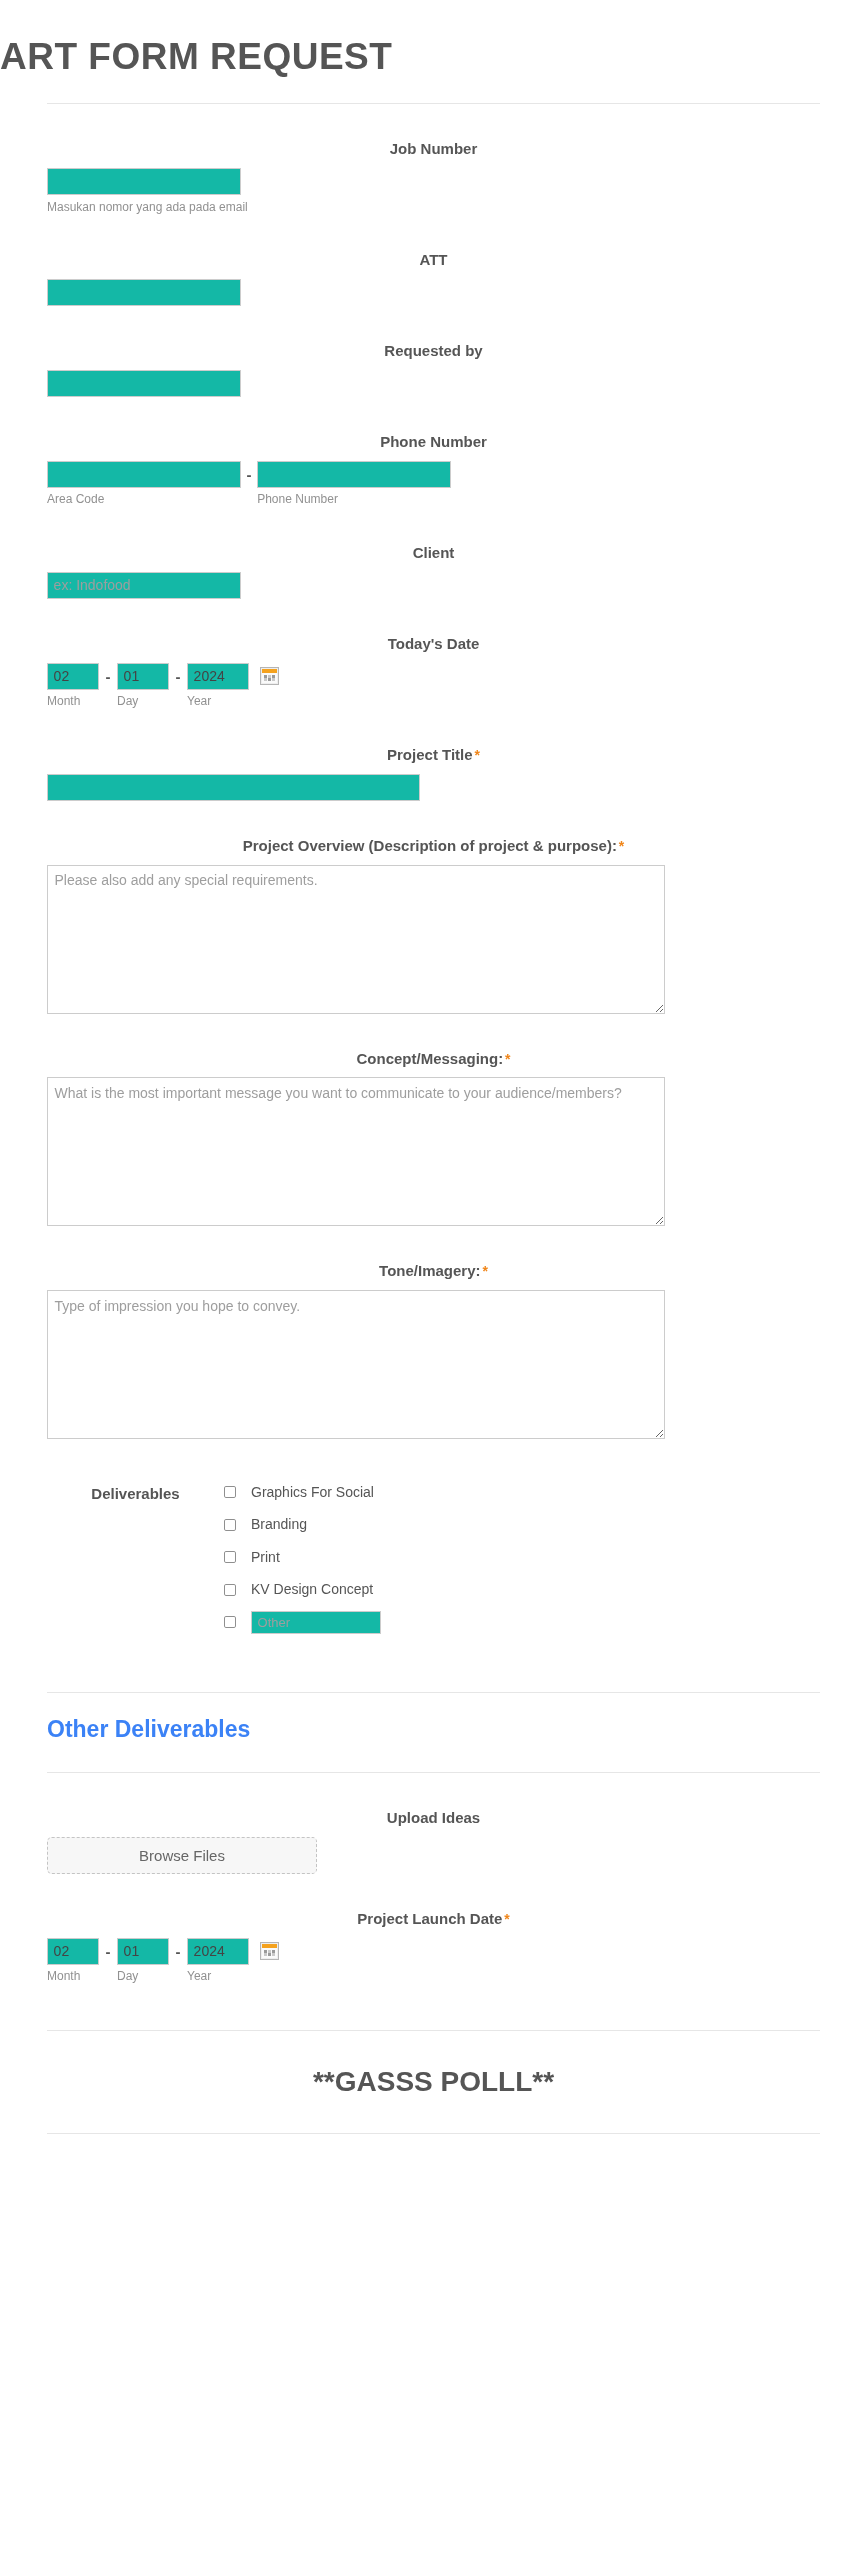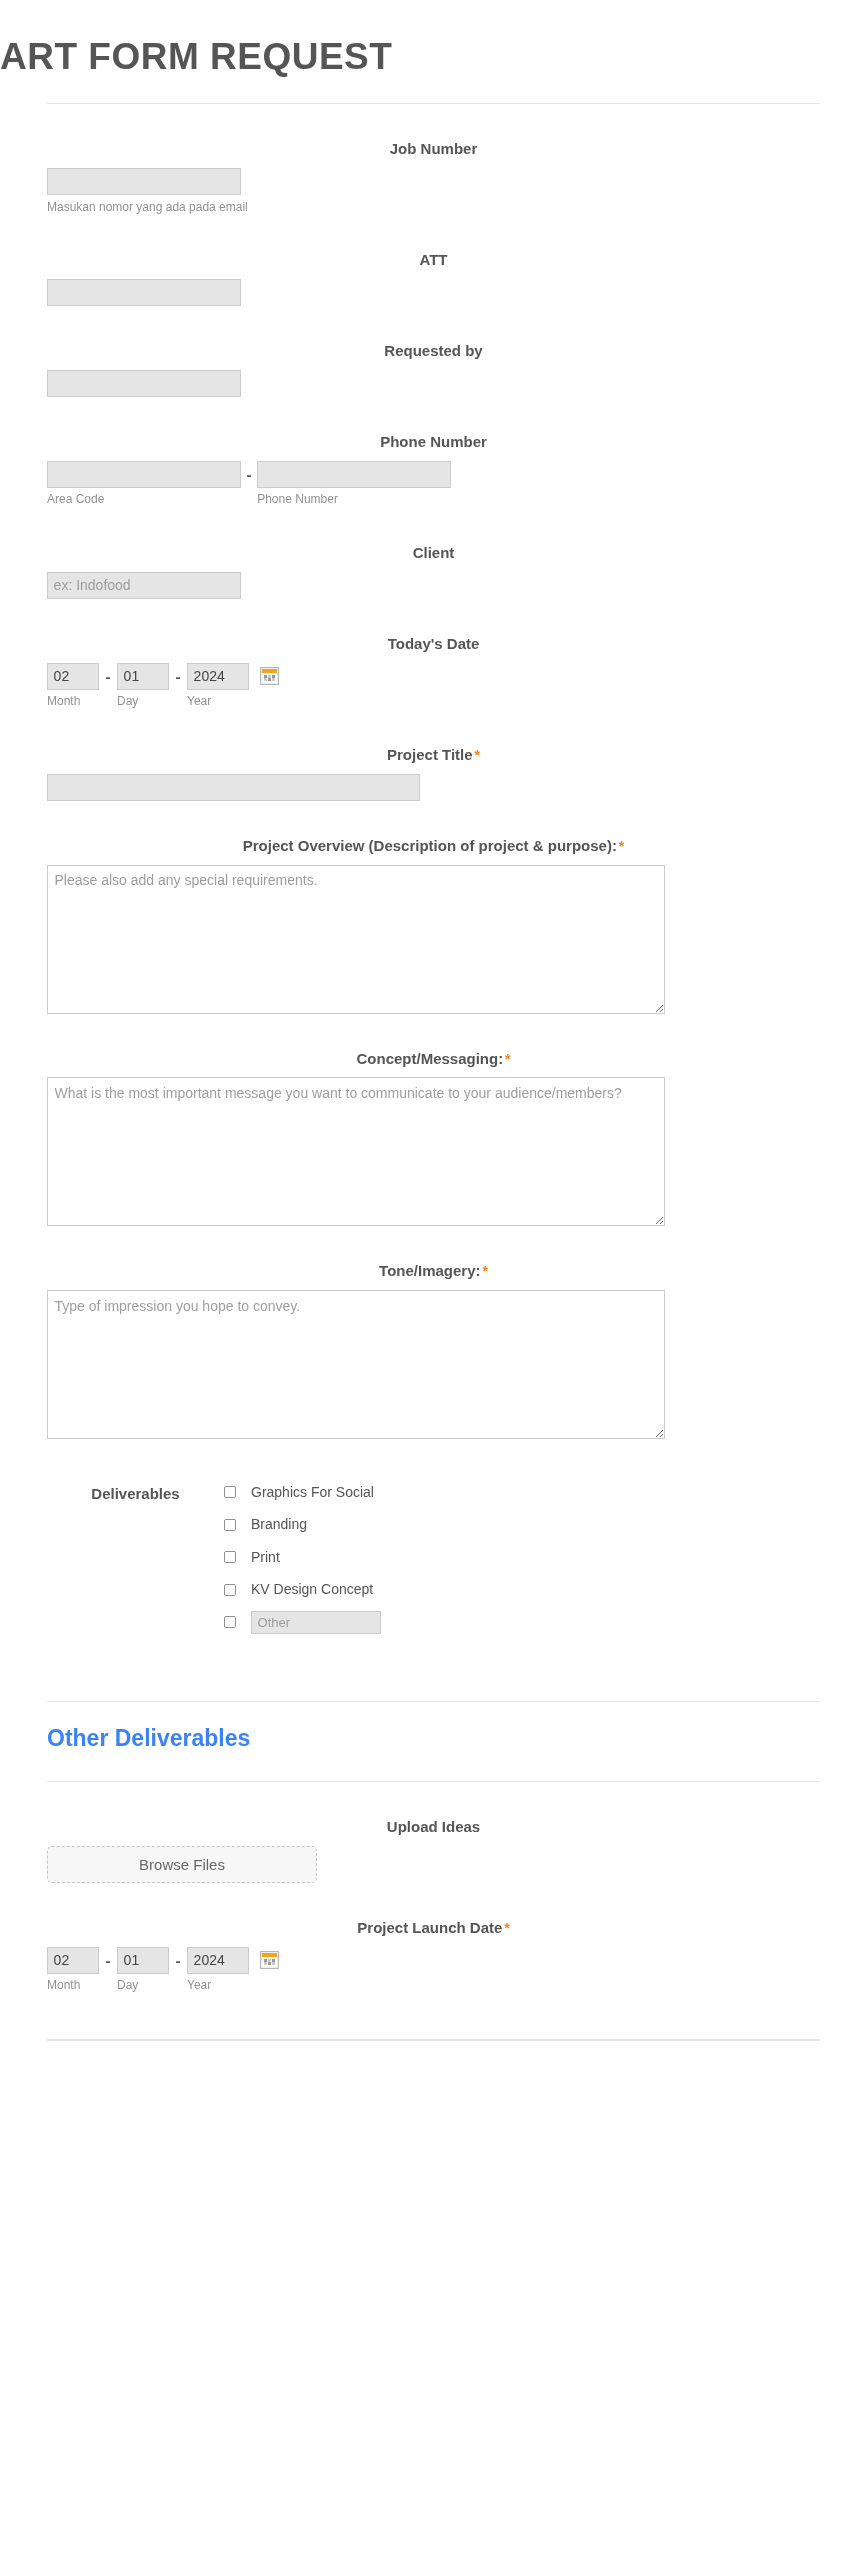--- a/index.html
+++ b/index.html
@@ -71,21 +71,21 @@
   .sublabel {
     font-size: 12px;
     color: #919191;
     margin-top: 4.7px;
     line-height: 1.3;
   }
 
   input.txt {
     height: 27px;
     border: 0.9px solid #cccccc;
-    background: #e5e5e5;
+    background: #14b8a6;
     font-family: "Liberation Sans", sans-serif;
     font-size: 14px;
     color: #444;
     padding: 1.9px 5.6px;
     outline: none;
     border-radius: 0;
     display: block;
   }
   input.txt::placeholder { color: #9e9e9e; opacity: 1; }
   input.w-short { width: 194px; }
@@ -177,21 +177,21 @@
     padding-top: 1.9px;
   }
   .cb-list { display: flex; flex-direction: column; }
   .cb-item {
     display: flex;
     align-items: center;
     height: 20.5px;
     margin-bottom: 12px;
     cursor: pointer;
   }
-  .cb-item:last-child { margin-bottom: 16px; }
+  .cb-item:last-child { margin-bottom: 7px; }
   .cb {
     width: 12px;
     height: 12px;
     border: 0.9px solid #8f8f8f;
     border-radius: 1.9px;
     background: #fff;
     flex: none;
     display: inline-block;
   }
   .cb-label {
@@ -448,17 +448,20 @@
           </div>
         </div>
       </div>
     </div>
 
 
     <div class="poll-section"></div>
   </div>
 
   <div class="rule"></div>
+  <div class="form-body">
+    <h2 class="poll-title">**GASSS POLLL**</h2>
+  </div>
   <div class="rule"></div>
 
   <div class="tail"></div>
 </div>
 
 
 </body></html>

